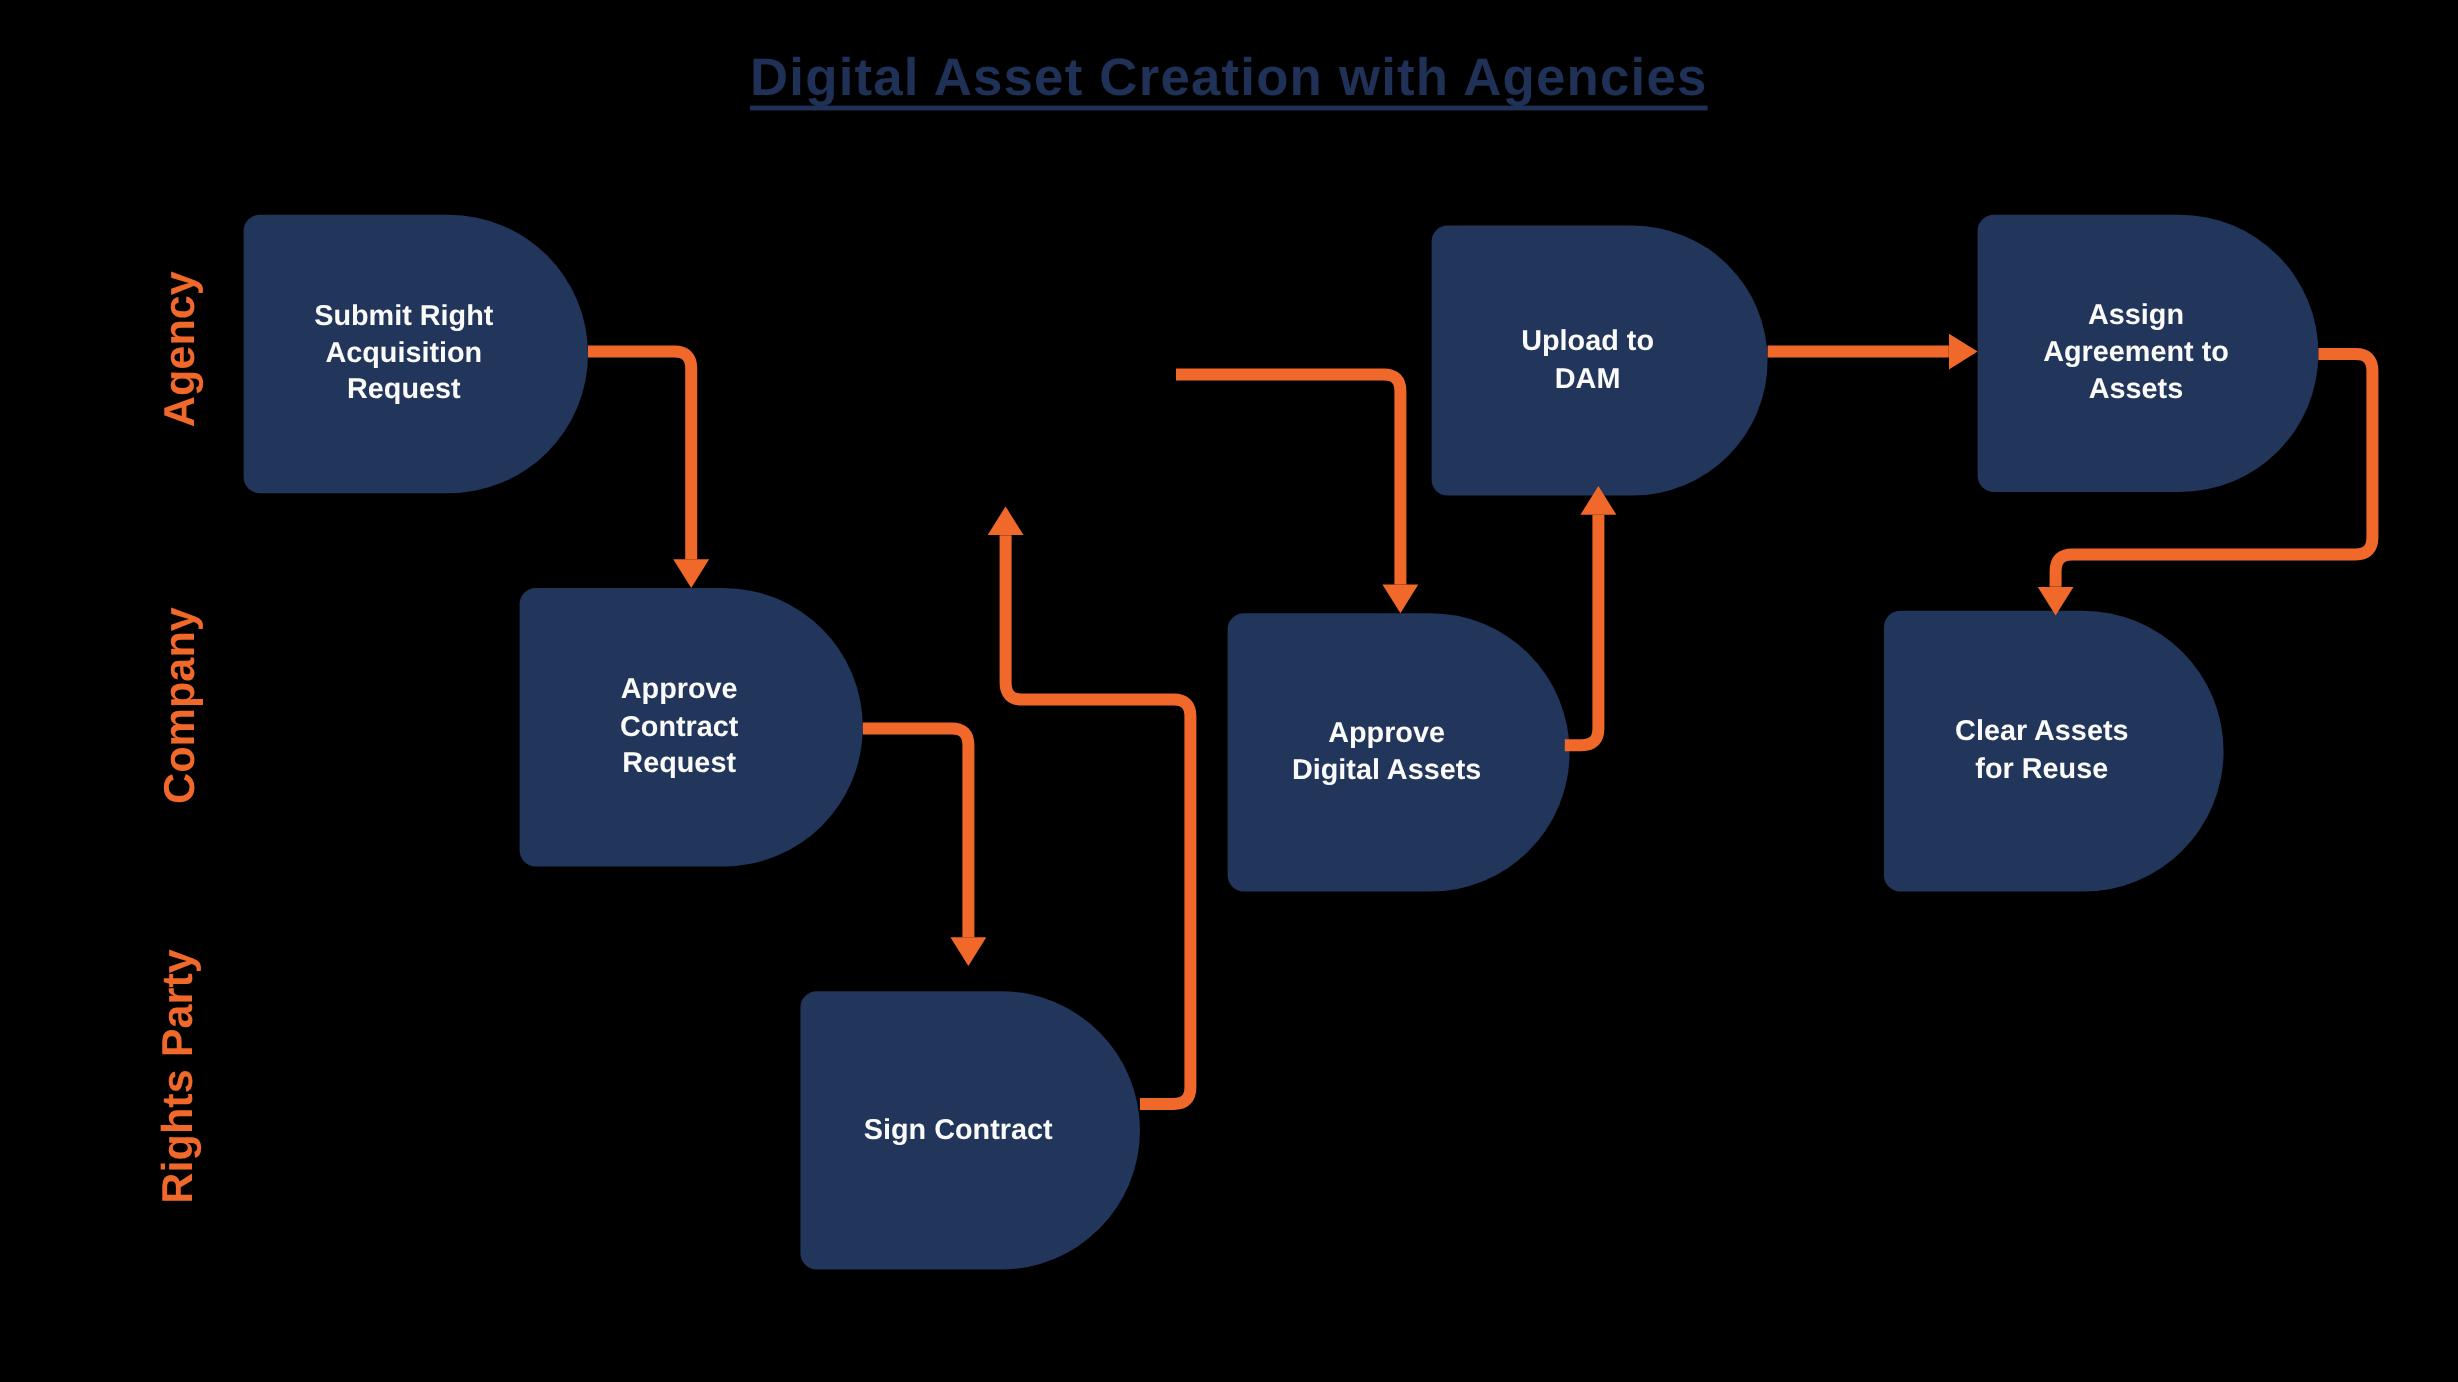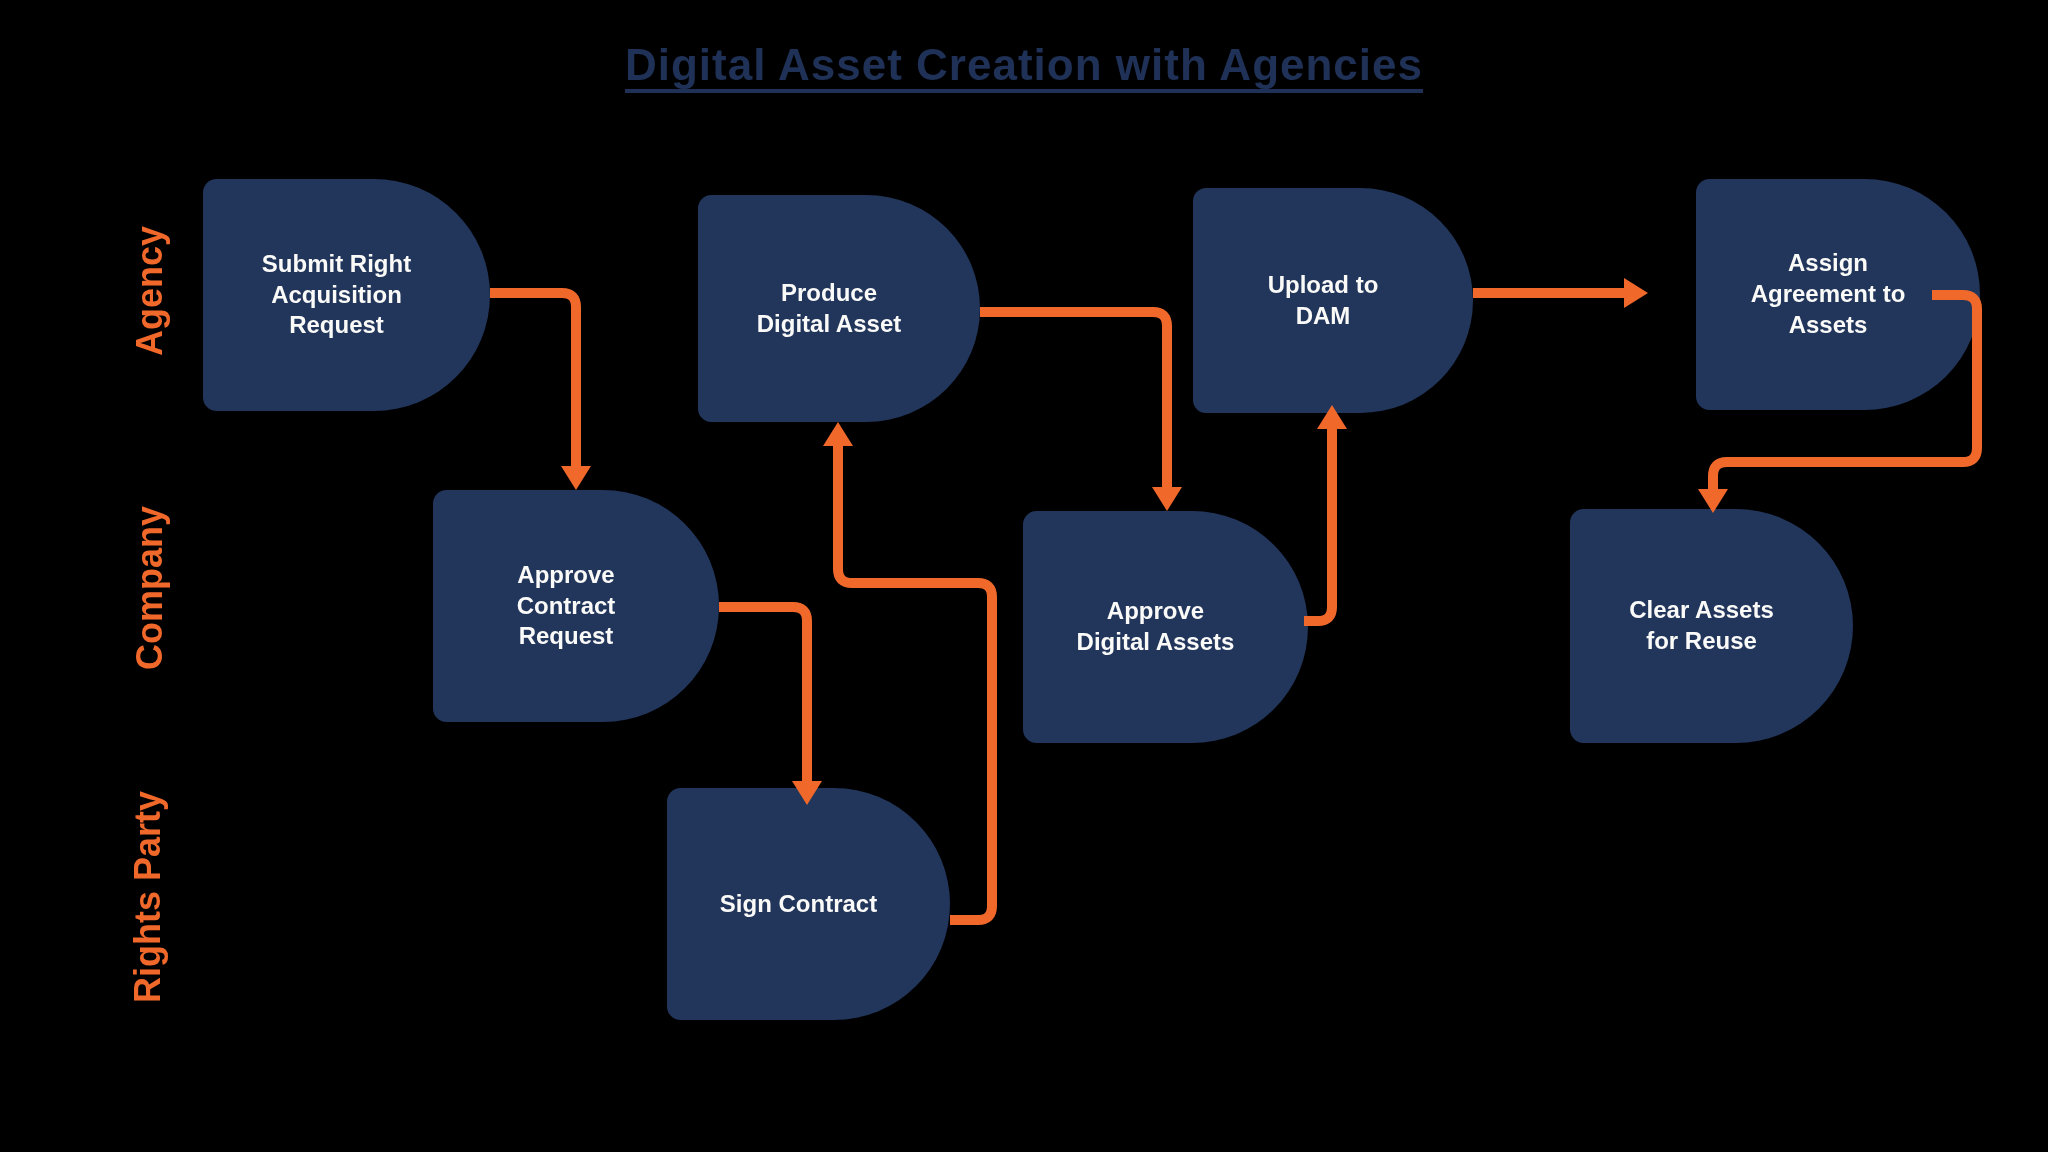--- a/index.html
+++ b/index.html
@@ -67,35 +67,33 @@
 
   <div class="title">Digital Asset Creation with Agencies</div>
 
   <div class="lane-label" style="left:150px;top:291px;">Agency</div>
   <div class="lane-label" style="left:150px;top:588px;">Company</div>
   <div class="lane-label" style="left:148px;top:897px;">Rights Party</div>
 
   <div class="node" style="left:203px;top:179px;width:287px;height:232px;">Submit Right
 Acquisition
 Request</div>
-  <div class="node" style="left:698px;top:195px;width:282px;height:227px;">Produce
-Digital Asset</div>
   <div class="node" style="left:1193px;top:188px;width:280px;height:225px;">Upload to
 DAM</div>
-  <div class="node" style="left:1696px;top:179px;width:284px;height:231px;">Assign
+  <div class="node" style="left:1648px;top:179px;width:284px;height:231px;">Assign
 Agreement to
 Assets</div>
   <div class="node" style="left:433px;top:490px;width:286px;height:232px;">Approve
 Contract
 Request</div>
   <div class="node" style="left:1023px;top:511px;width:285px;height:232px;">Approve
 Digital Assets</div>
   <div class="node" style="left:1570px;top:509px;width:283px;height:234px;">Clear Assets
 for Reuse</div>
-  <div class="node" style="left:667px;top:788px;width:283px;height:232px;">Sign Contract</div>
+  <div class="node" style="left:667px;top:826px;width:283px;height:232px;">Sign Contract</div>
 
   <svg id="flows" width="2048" height="1152" viewBox="0 0 2048 1152">
     <defs>
       <marker id="ah" markerUnits="userSpaceOnUse" markerWidth="26" markerHeight="32" refX="0" refY="15" orient="auto">
         <path id="arrowhead-tri" d="M0,0 L24,15 L0,30 Z"></path>
       </marker>
     </defs>
     <path class="flow" d="M490,293 H562 Q576,293 576,307 V466" marker-end="url(#ah)"></path>
     <path class="flow" d="M719,607 H793 Q807,607 807,621 V781" marker-end="url(#ah)"></path>
     <path class="flow" d="M950,920 H978 Q992,920 992,906 V597 Q992,583 978,583 H852 Q838,583 838,569 V446" marker-end="url(#ah)"></path>

